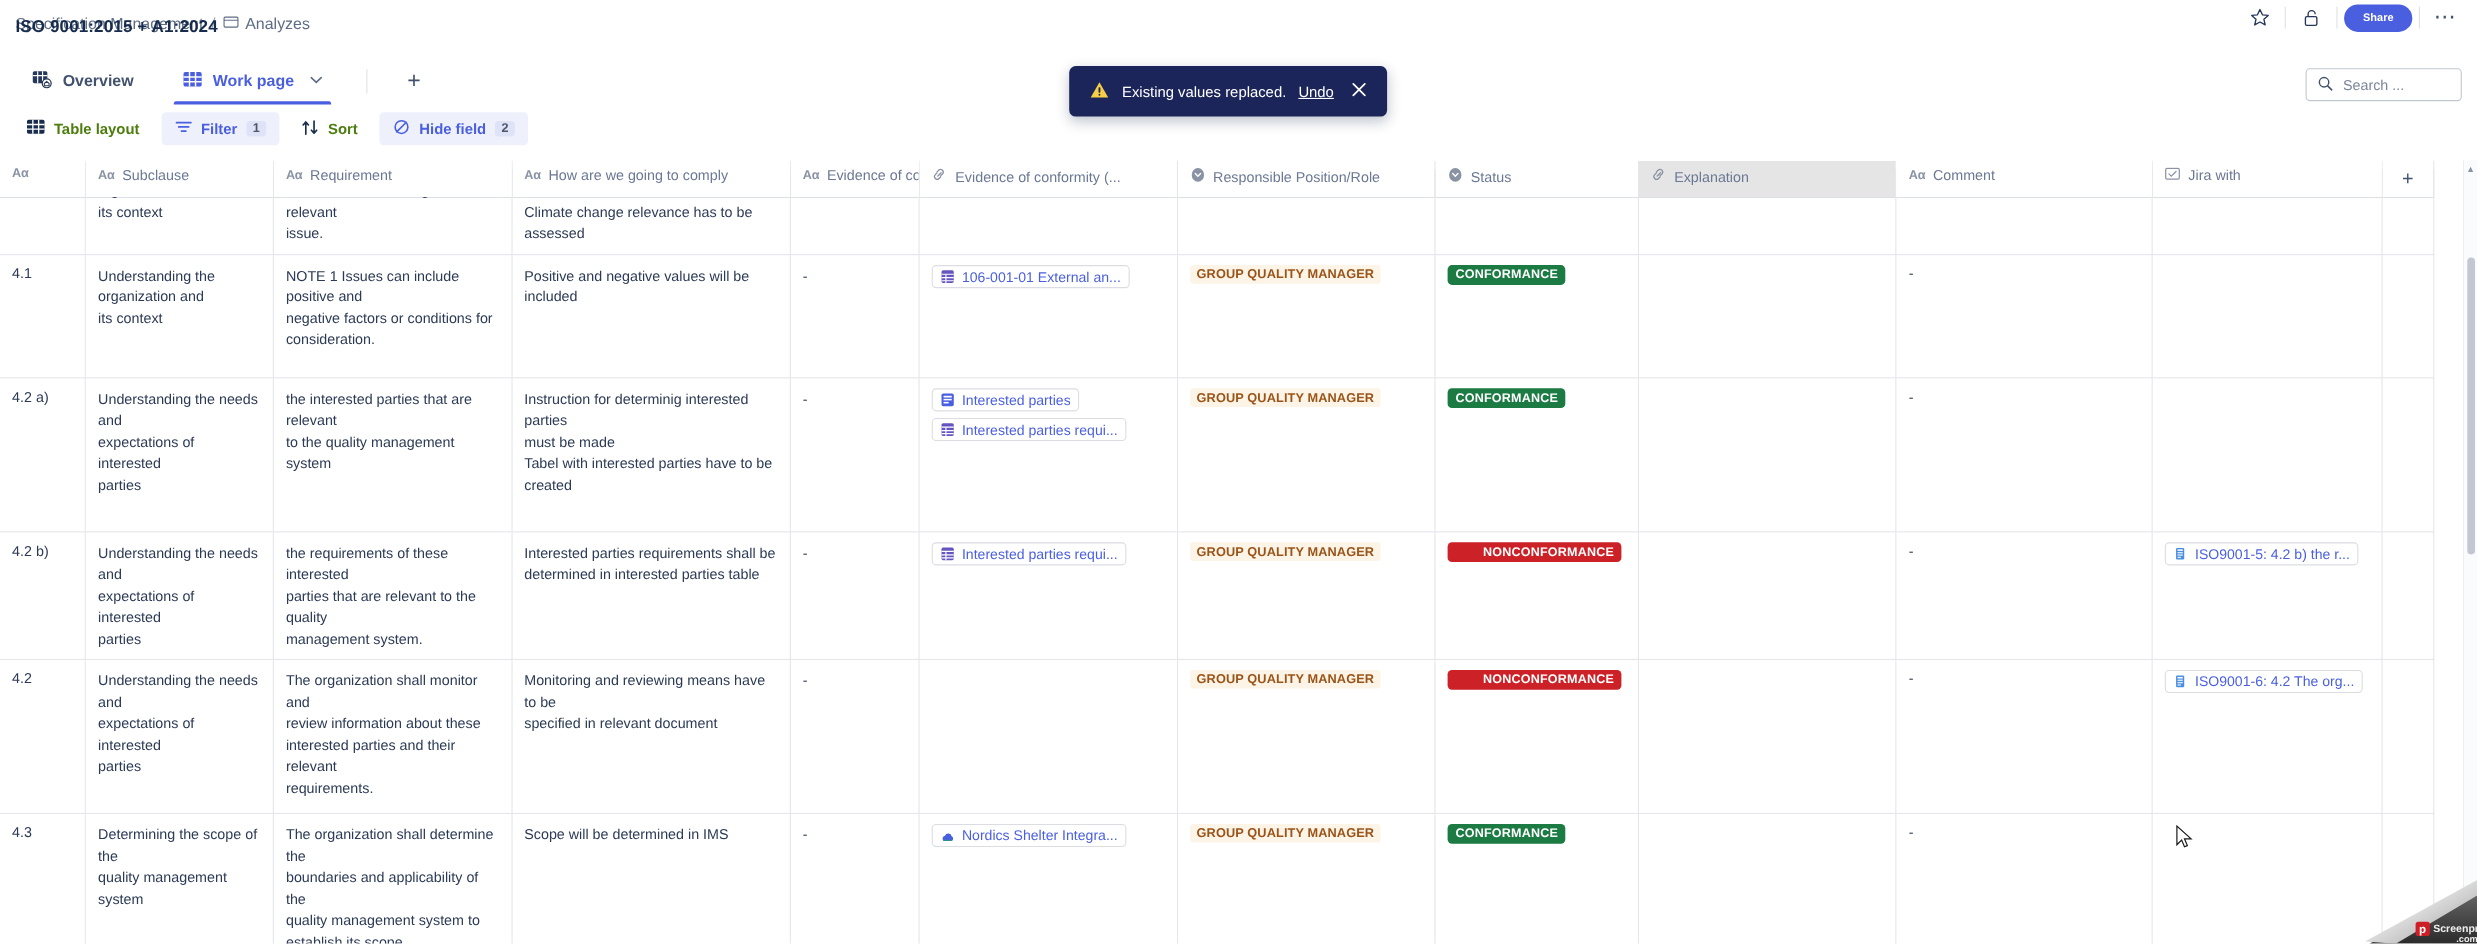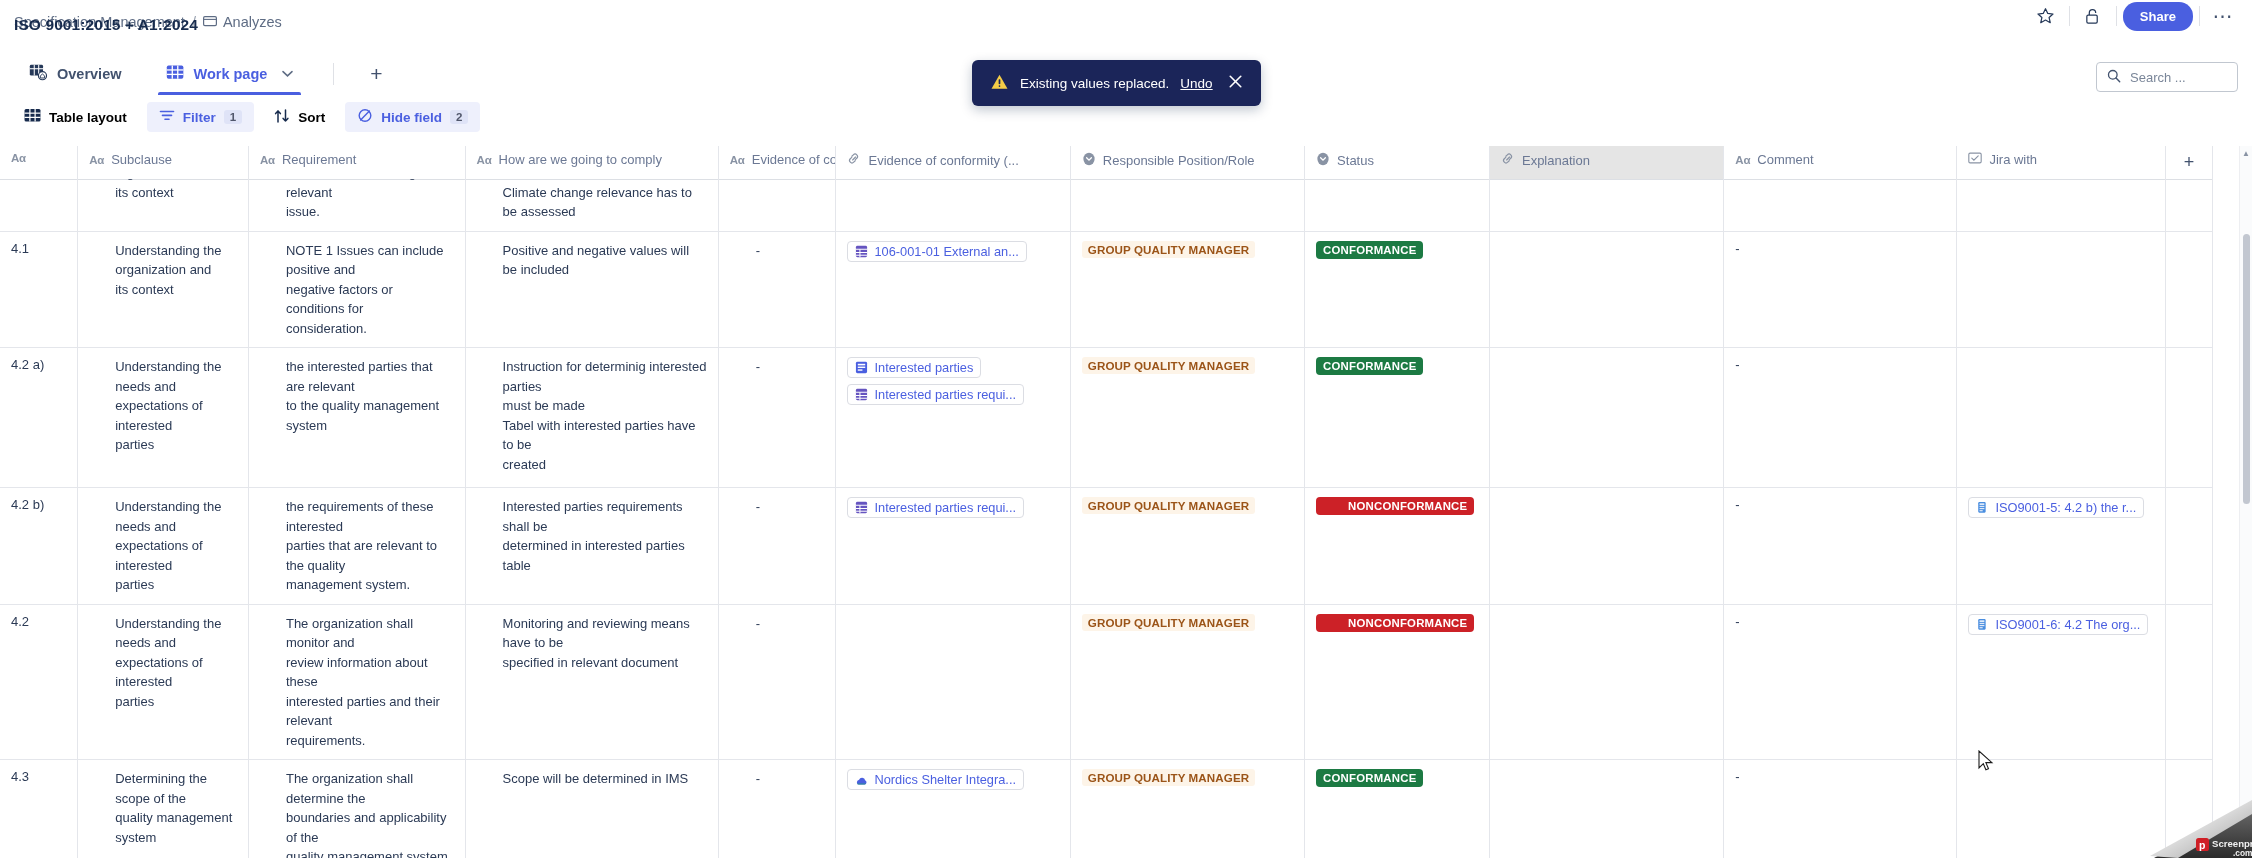--- a/index.html
+++ b/index.html
@@ -34,21 +34,21 @@
   .topbar-right {
     position: absolute; right: 12px; top: 0px;
     display: flex; align-items: center; gap: 0px; height: 32px;
   }
   .icon-btn {
     width: 34px; height: 28px; display: flex; align-items: center; justify-content: center;
     cursor: pointer; border-radius: 3px;
   }
   .vdiv { width: 1px; height: 20px; background: #dfe1e6; margin: 0 6px; }
   .share-btn {
-    background: #4a5fe0; color: #fff; font-size: 13px; font-weight: 700;
+    background: #4a5fe0; color: #fff; font-size: 10px; font-weight: 700;
     border: none; border-radius: 14px; padding: 7px 17px; cursor: pointer;
     font-family: "Liberation Sans", sans-serif;
   }
   .dots-btn { font-size: 20px; color: #42526e; letter-spacing: 1px; line-height: 8px; }
 
   
   .tabstrip {
     position: absolute; left: 1px; top: 52px; width: 2252px; height: 44px;
     display: flex; align-items: center; padding-left: 14px; gap: 16px;
   }
@@ -80,21 +80,21 @@
   
   .filterbar {
     position: absolute; left: 0; top: 96px; width: 2252px; height: 42px;
     display: flex; align-items: center; padding-left: 12px; gap: 8px;
   }
   .fb-item {
     display: flex; align-items: center; gap: 8px;
     height: 30px; padding: 0 12px; border-radius: 4px;
     font-size: 13.5px; font-weight: 700; cursor: pointer; color: #172b4d;
   }
-  .fb-item.plain { color: #000000; }
+  .fb-item.plain { color: #4d7c0f; }
   .fb-item.accent { background: #eef0fc; color: #4a5fe0; }
   .fb-count {
     background: #dfe3f7; color: #50566b; font-size: 11.5px; font-weight: 700;
     border-radius: 3px; padding: 1px 6px; min-width: 17px; text-align: center;
   }
 
   
   .toast {
     position: absolute; left: 972px; top: 60px; z-index: 50;
     background: #1b2559; color: #ffffff; border-radius: 6px;
@@ -122,21 +122,21 @@
     font-weight: 400; color: #2b3a55;
     overflow: hidden;
   }
   table.grid thead th {
     height: 29px; padding: 6px 11px; border-bottom: 1px solid #dcdfe4;
     color: #6b7894; font-size: 13px; font-weight: 400;
     background: #ffffff; white-space: nowrap;
   }
   .th-inner { display: flex; align-items: center; gap: 7px; }
   .th-aa { font-size: 11.5px; font-weight: 700; color: #8993a4; letter-spacing: -.2px; }
-  td .cell-line { line-height: 19.5px; margin-left: 26px; }
+  td .cell-line { line-height: 19.5px; }
   .col-rownum { width: 66px; color: #2b3a55; }
   .c-sub   { width: 145px; }
   .c-req   { width: 184px; }
   .c-how   { width: 215px; }
   .c-ev1   { width: 100px; }
   .c-ev2   { width: 199px; }
   .c-resp  { width: 199px; }
   .c-stat  { width: 157px; }
   .c-expl  { width: 199px; }
   .c-comm  { width: 198px; }

